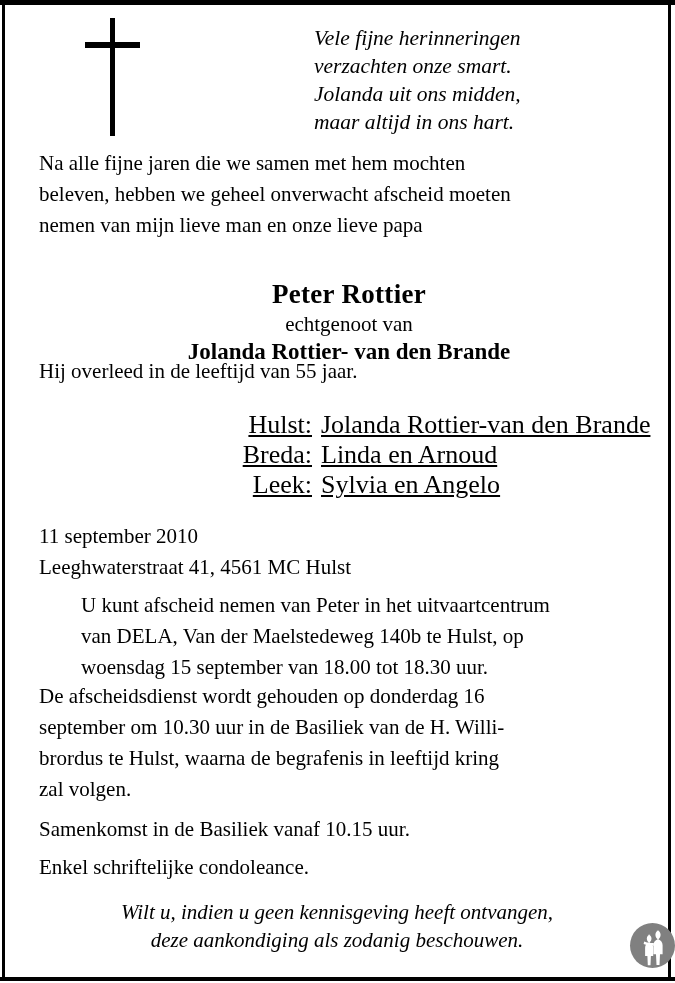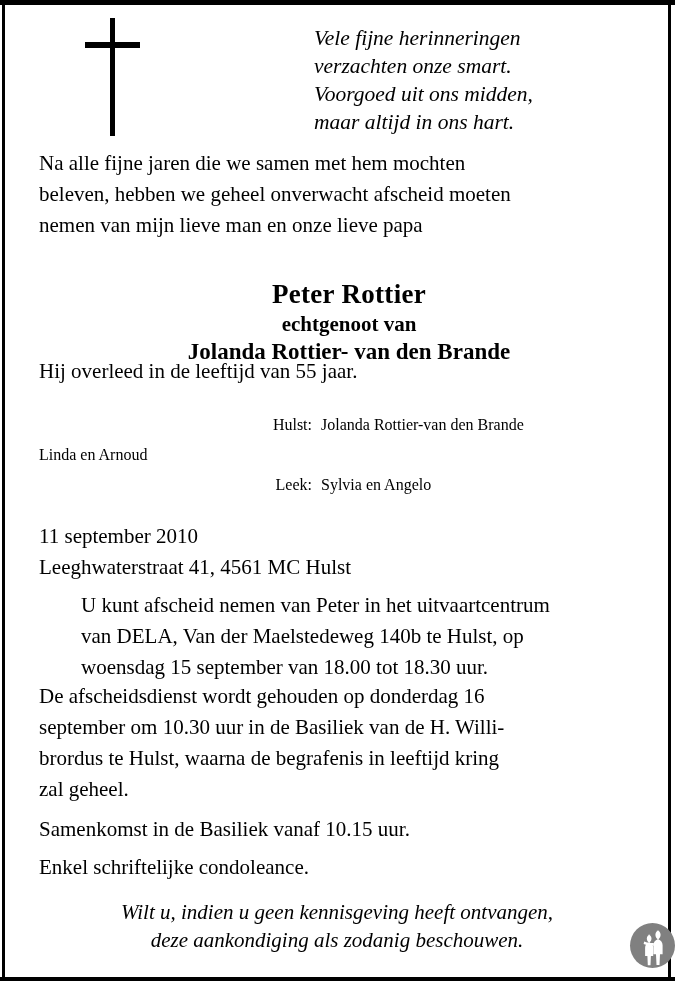--- a/index.html
+++ b/index.html
@@ -118,37 +118,38 @@
     margin-top: 32px;
   }
   .name-main {
     font-size: 27px;
     font-weight: bold;
     line-height: 33px;
     letter-spacing: 0.3px;
   }
   .name-relation {
     font-size: 21px;
-    font-weight: bold;
+    font-weight: normal;
     line-height: 27px;
   }
   .name-spouse {
     font-size: 23px;
     font-weight: bold;
     line-height: 28px;
   }
 
   
   .family {
     position: absolute;
     left: 27px;
     top: 410px;
     width: 620px;
-    font-size: 16px;
+    font-size: 26px;
     line-height: 30px;
+    text-decoration: underline;
   }
   .family-row {
     display: flex;
     align-items: baseline;
   }
   .family-city {
     width: 273px;
     text-align: right;
     padding-right: 9px;
     flex: 0 0 auto;
@@ -195,21 +196,21 @@
   <div class="content">
 
     <div class="cross">
       <div class="bar-v"></div>
       <div class="bar-h"></div>
     </div>
 
     <div class="poem">
       <div>Vele fijne herinneringen</div>
       <div>verzachten onze smart.</div>
-      <div>Voorgoed uit ons midden,</div>
+      <div>Jolanda uit ons midden,</div>
       <div>maar altijd in ons hart.</div>
     </div>
 
     <div class="para p-intro">
       <span>Na alle fijne jaren die we samen met hem mochten</span>
       <span>beleven, hebben we geheel onverwacht afscheid moeten</span>
       <span class="last-line">nemen van mijn lieve man en onze lieve papa</span>
     </div>
 
     <div class="name-block">
@@ -221,20 +222,21 @@
     <div class="para p-age no-justify">
       <span>Hij overleed in de leeftijd van 55 jaar.</span>
     </div>
 
     <div class="family">
       <div class="family-row">
         <span class="family-city">Hulst:</span>
         <span class="family-names">Jolanda Rottier-van den Brande</span>
       </div>
       <div class="family-row">
+        <span class="family-city">Breda:</span>
         <span class="family-names">Linda en Arnoud</span>
       </div>
       <div class="family-row">
         <span class="family-city">Leek:</span>
         <span class="family-names">Sylvia en Angelo</span>
       </div>
     </div>
 
     <div class="para p-date no-justify">
       <span>11 september 2010</span>
@@ -244,21 +246,21 @@
     <div class="para p-farewell">
       <span>U kunt afscheid nemen van Peter in het uitvaartcentrum</span>
       <span>van DELA, Van der Maelstedeweg 140b te Hulst, op</span>
       <span class="last-line">woensdag 15 september van 18.00 tot 18.30 uur.</span>
     </div>
 
     <div class="para p-service">
       <span>De afscheidsdienst wordt gehouden op donderdag 16</span>
       <span>september om 10.30 uur in de Basiliek van de H. Willi-</span>
       <span>brordus te Hulst, waarna de begrafenis in leeftijd kring</span>
-      <span class="last-line">zal geheel.</span>
+      <span class="last-line">zal volgen.</span>
     </div>
 
     <div class="para p-gathering no-justify">
       <span>Samenkomst in de Basiliek vanaf 10.15 uur.</span>
     </div>
 
     <div class="para p-condolence no-justify">
       <span>Enkel schriftelijke condoleance.</span>
     </div>
 

